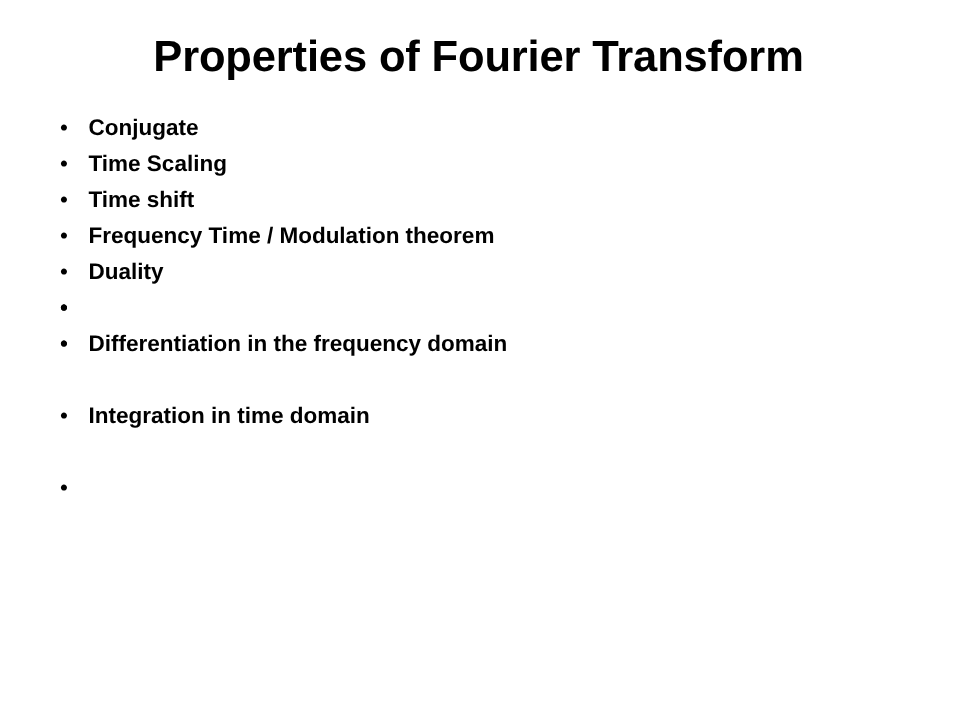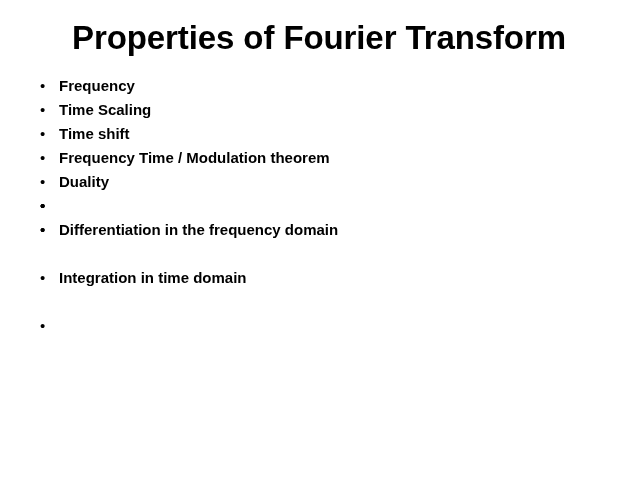--- a/index.html
+++ b/index.html
@@ -21,21 +21,21 @@
     height: 478px;
     background: #ffffff;
     box-sizing: border-box;
   }
   .slide-title {
     position: absolute;
     left: 0;
     top: 22px;
     width: 638px;
     text-align: center;
-    font-size: 33px;
+    font-size: 29px;
     font-weight: bold;
     line-height: 32px;
     letter-spacing: -0.1px;
     color: #000000;
     white-space: nowrap;
   }
   .bullet-list {
     position: absolute;
     left: 36px;
     top: 74px;
@@ -72,21 +72,21 @@
   }
 </style>
 </head>
 <body>
 
 <div class="slide">
 
   <div class="slide-title">Properties of Fourier Transform</div>
 
   <ul class="bullet-list">
-      <li class="bullet-item"><span class="bullet-marker">•</span><span class="bullet-text">Frequency</span></li>
+      <li class="bullet-item"><span class="bullet-marker">•</span><span class="bullet-text">Conjugate</span></li>
       <li class="bullet-item"><span class="bullet-marker">•</span><span class="bullet-text">Time Scaling</span></li>
       <li class="bullet-item"><span class="bullet-marker">•</span><span class="bullet-text">Time shift</span></li>
       <li class="bullet-item"><span class="bullet-marker">•</span><span class="bullet-text">Frequency Time / Modulation theorem</span></li>
       <li class="bullet-item"><span class="bullet-marker">•</span><span class="bullet-text">Duality</span></li>
       <li class="bullet-item"><span class="bullet-marker">•</span></li>
       <li class="bullet-item"><span class="bullet-marker">•</span></li>
       <li class="bullet-item"><span class="bullet-marker">•</span></li>
       <li class="bullet-item spaced"><span class="bullet-marker">•</span></li>
       <li class="bullet-item spaced"><span class="bullet-marker">•</span><span class="bullet-text">Differentiation in the frequency domain</span></li>
       <li class="bullet-item spaced"><span class="bullet-marker">•</span><span class="bullet-text">Integration in time domain</span></li>

